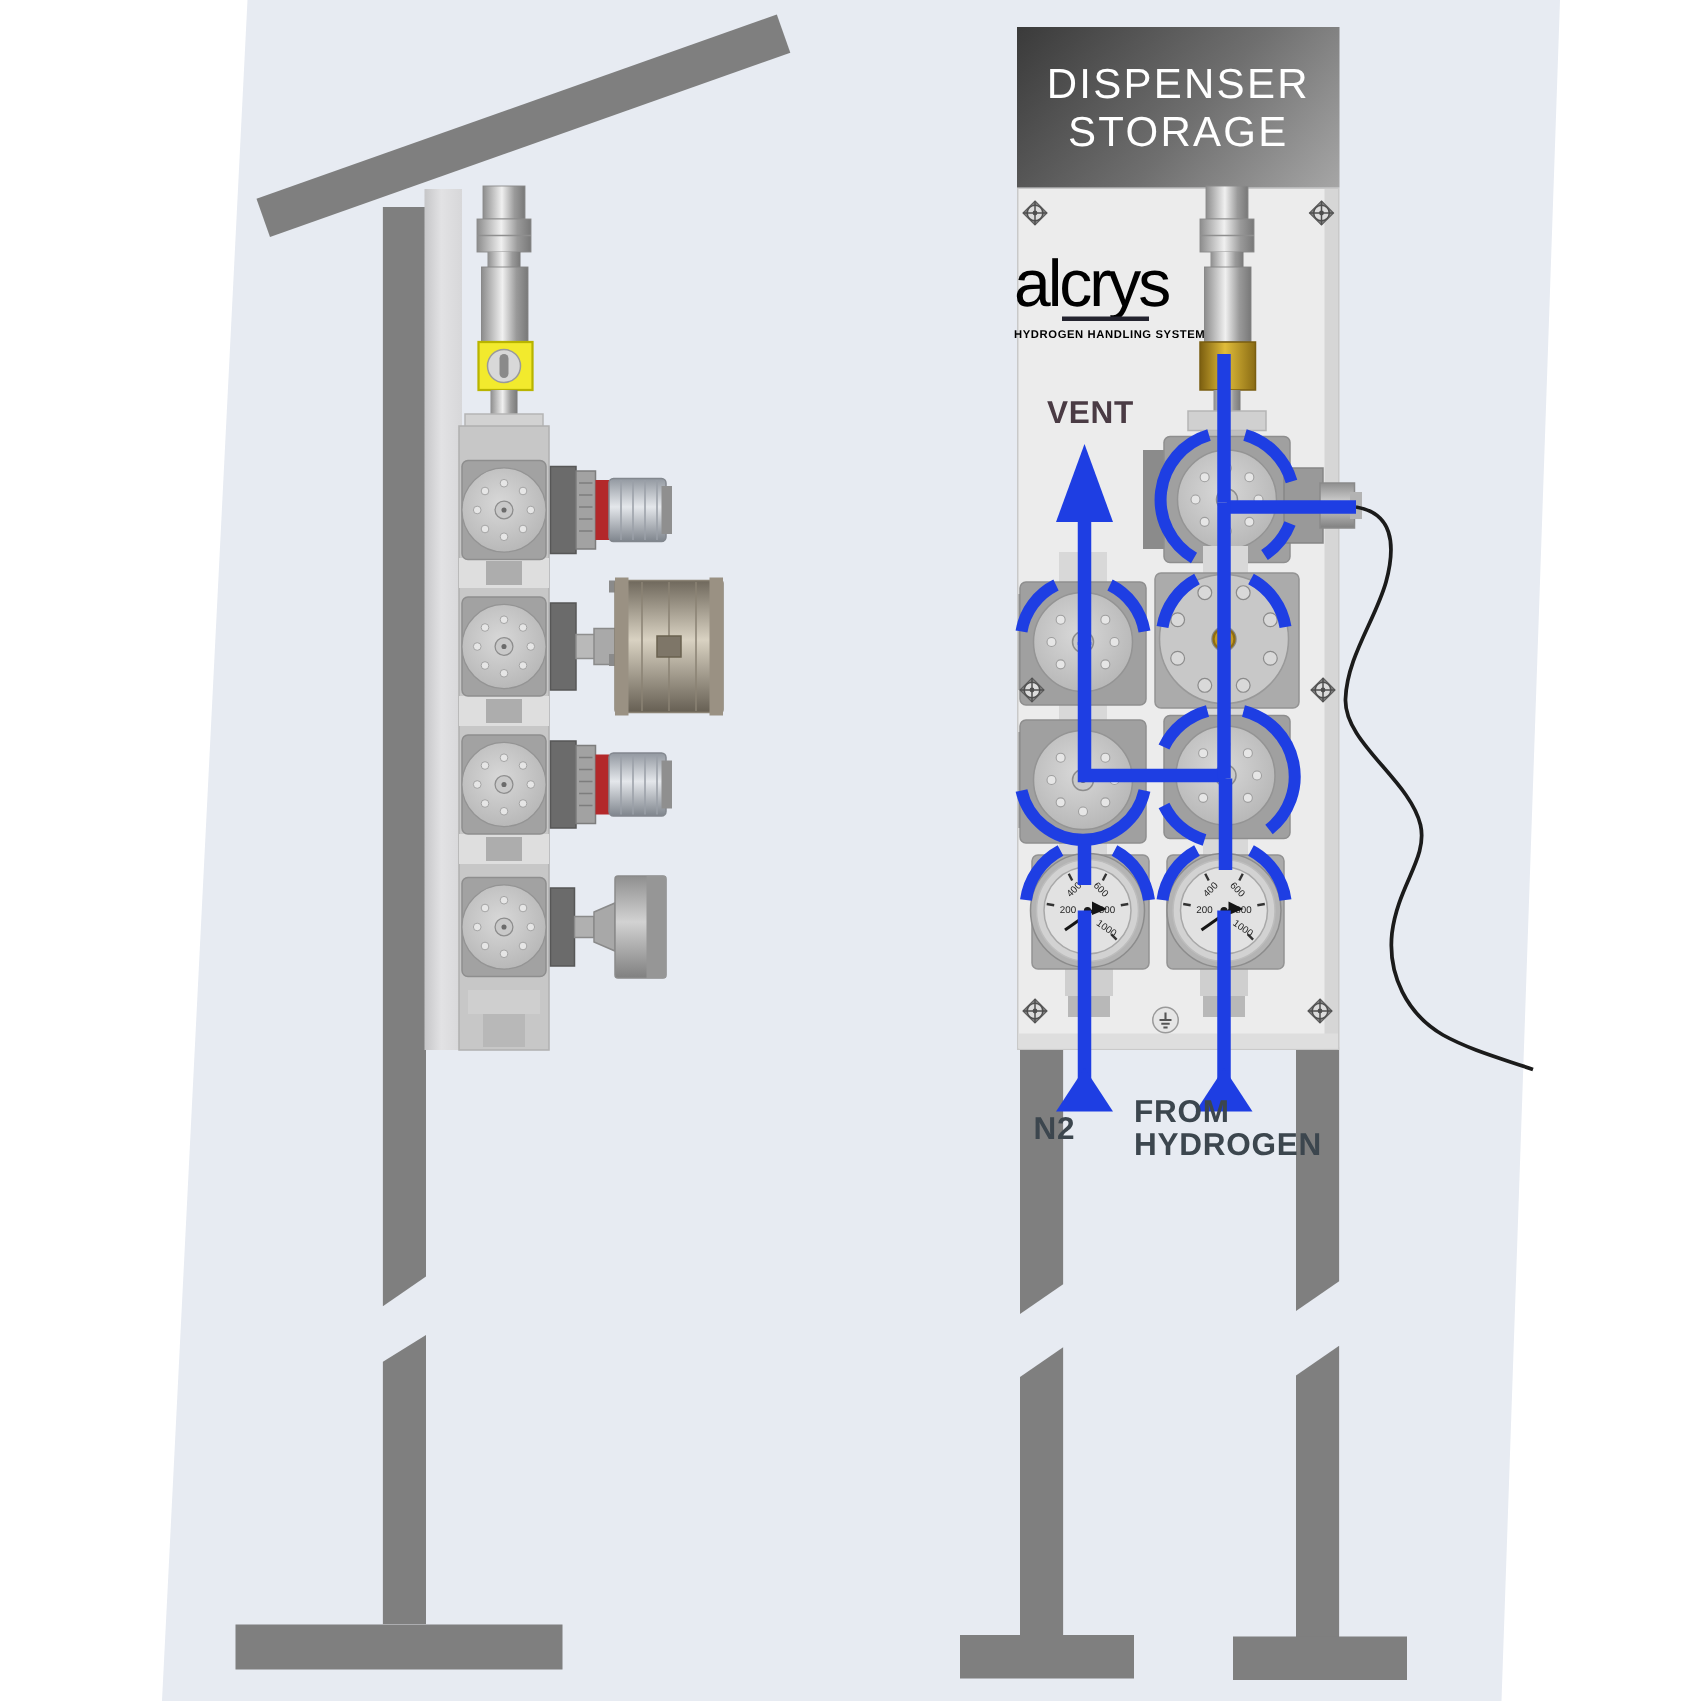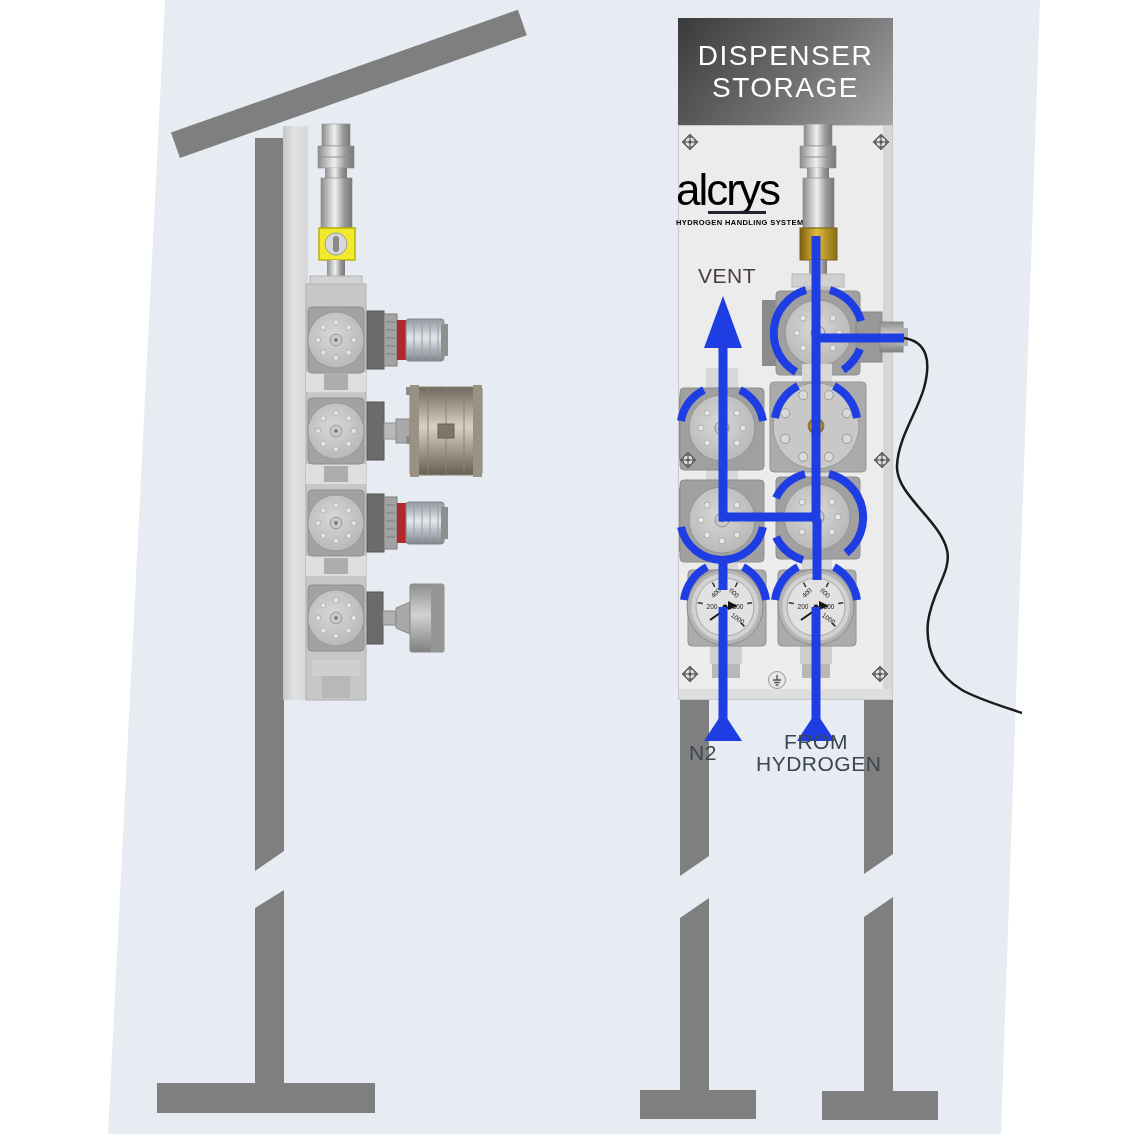--- a/index.html
+++ b/index.html
@@ -29,24 +29,24 @@
   #panel .edgeR{position:absolute;right:0;top:0;width:9px;height:100%;background:#d6d6d6;}
   #panel .edgeB{position:absolute;left:0;bottom:0;width:100%;height:10px;background:#dedede;}
   #header{position:absolute;left:678px;top:18px;width:215px;height:107px;
           background:linear-gradient(130deg,#3a3a3a 0%,#6f6f6f 55%,#a6a6a6 100%);
           color:#fff;text-align:center;display:flex;flex-direction:column;justify-content:center;
           font-size:28px;letter-spacing:1.5px;line-height:32px;}
   #logo{position:absolute;left:648px;top:168px;width:130px;color:#000000;margin-left:28px;}
   #logo .brand{font-size:44px;line-height:44px;letter-spacing:-2px;font-weight:400;}
   #logo .brandline{position:absolute;left:32px;top:43px;width:58px;height:3px;background:#23232e;}
   #logo .tagline{font-size:7.5px;font-weight:bold;letter-spacing:0.4px;margin-top:6px;white-space:nowrap;}
-  .flowlabel{position:absolute;color:var(--label_dark);font-size:21px;letter-spacing:0.5px;}
+  .flowlabel{position:absolute;color:var(--label_dark);font-size:21px;letter-spacing:0.5px;font-weight:bold;}
   #ventlabel{left:698px;top:264px;color:var(--vent_dark);}
   #n2label{left:689px;top:741px;}
-  #fromlabel{left:756px;top:731px;width:120px;text-align:center;line-height:22px;}
+  #fromlabel{left:756px;top:731px;width:120px;line-height:22px;}
   svg text{font-family:"Liberation Sans",sans-serif;}
   .pipe{stroke:var(--pipe_blue);fill:none;}
   .pipefill{fill:var(--pipe_blue);stroke:none;}
 </style>
 </head>
 <body>
 
 <div id="stage">
   <div class="canvas"></div>
 

